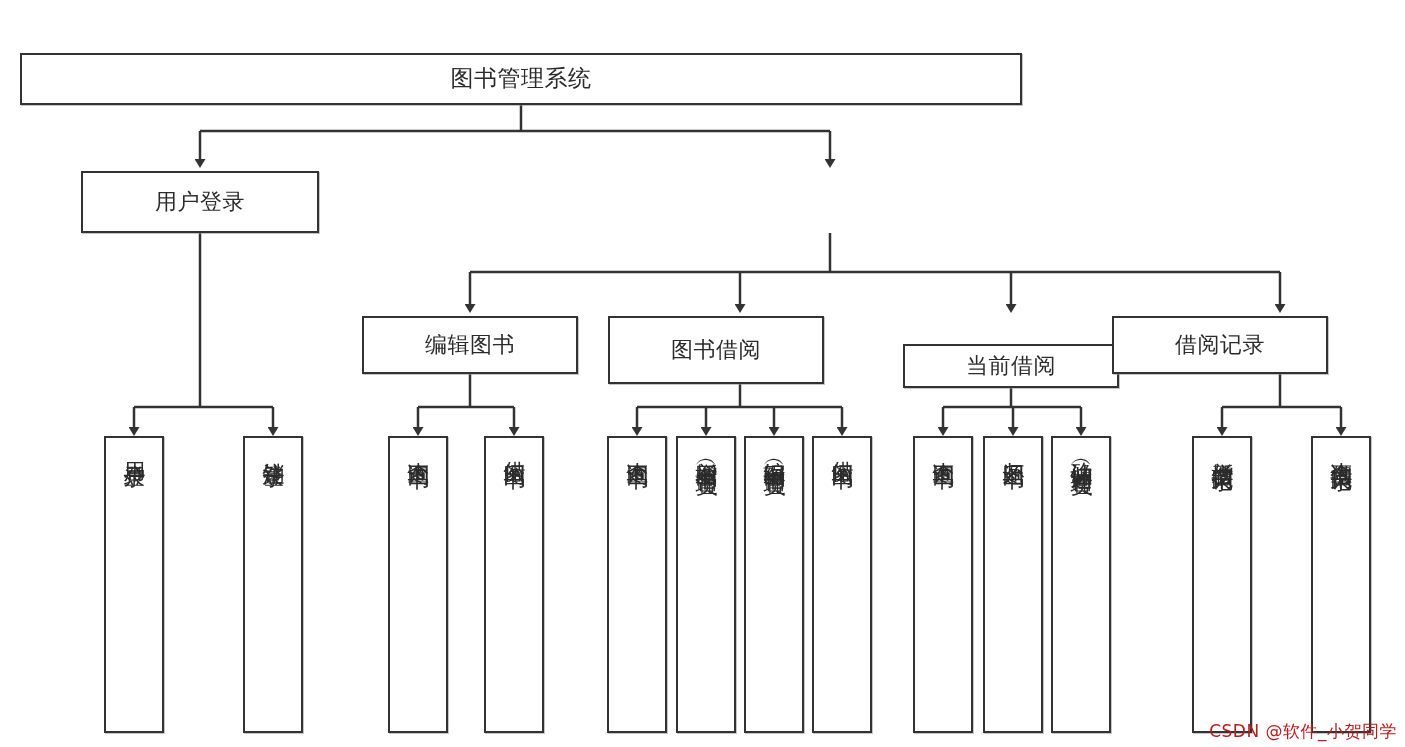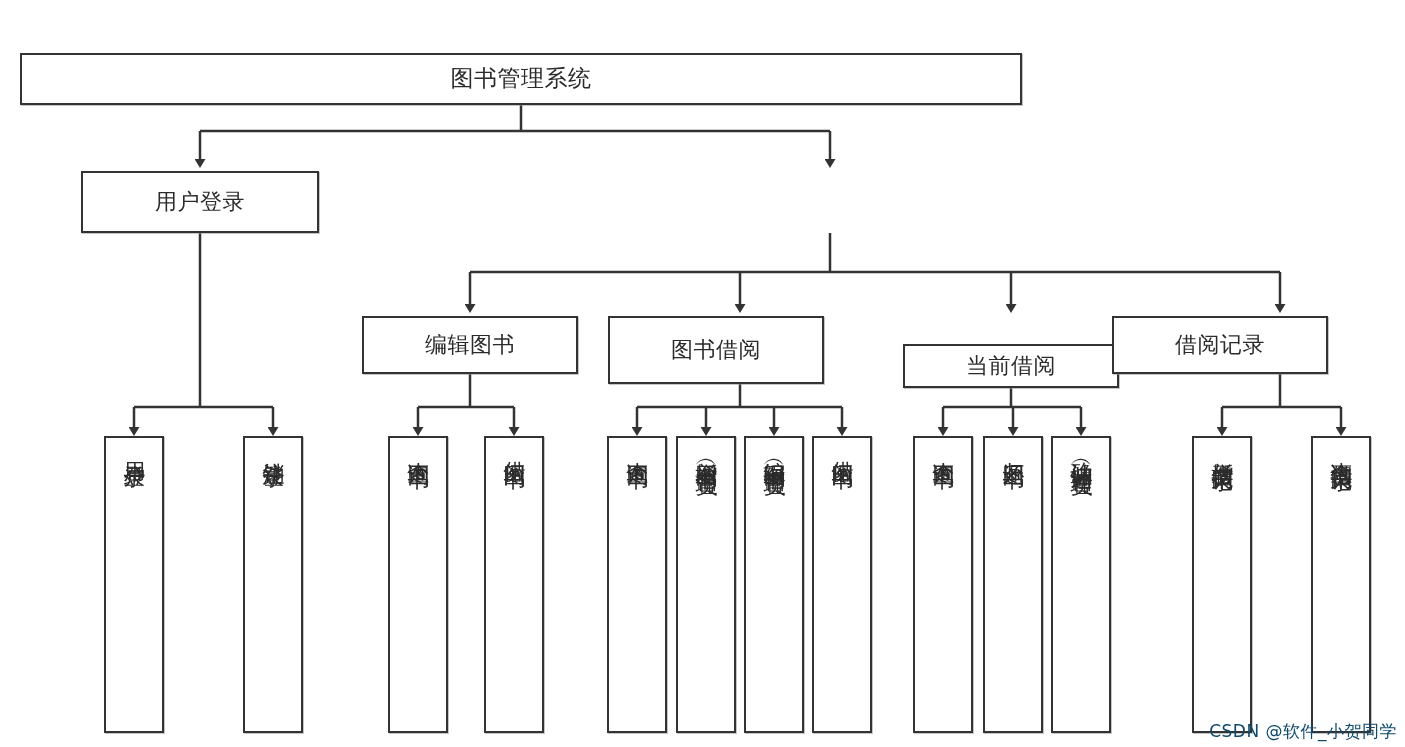--- a/index.html
+++ b/index.html
@@ -67,21 +67,21 @@
     max-height: 282px;
   }
   .node.vert.tall .label {
     max-height: 290px;
   }
   .watermark {
     position: absolute;
     right: 8px;
     bottom: 4px;
     font-size: 17px;
-    color: #0c4a6e;
+    color: #b91c1c;
     letter-spacing: 0.5px;
     white-space: nowrap;
     user-select: none;
   }
 </style>
 </head>
 <body>
 
 <div id="canvas">
 

